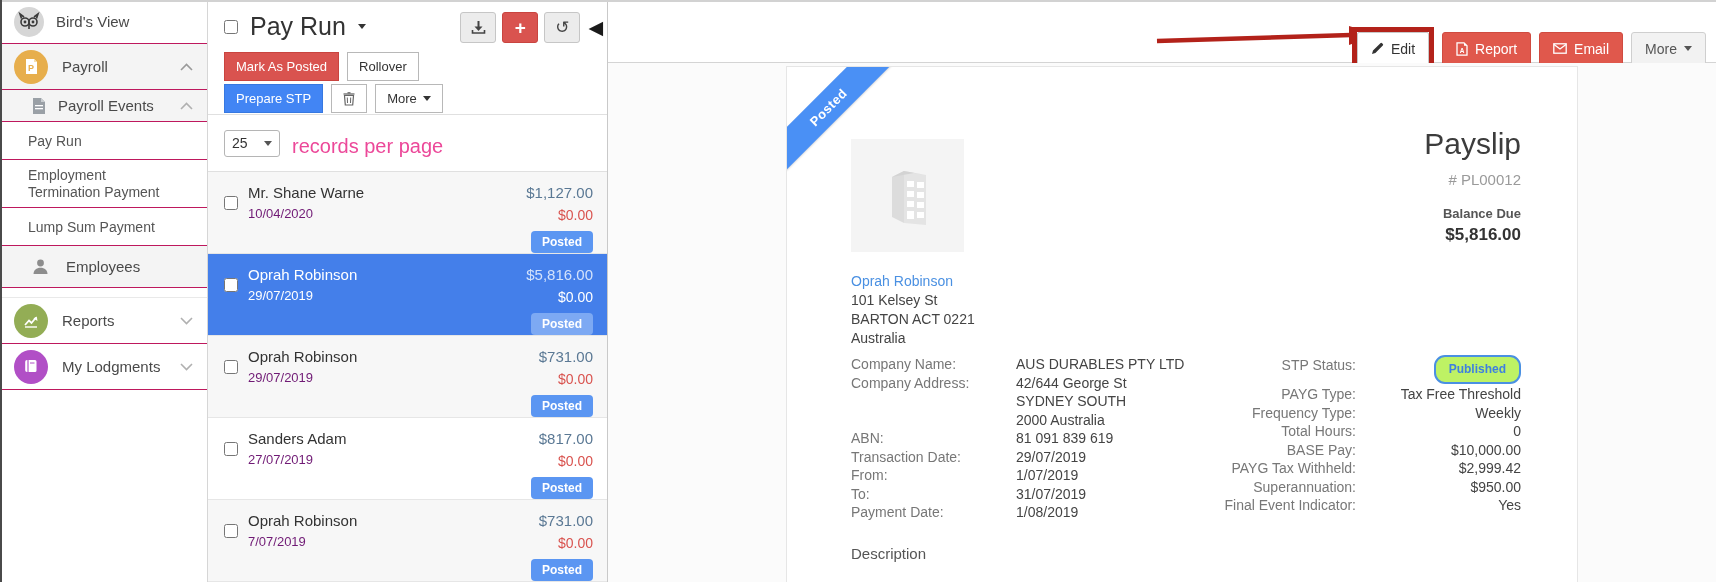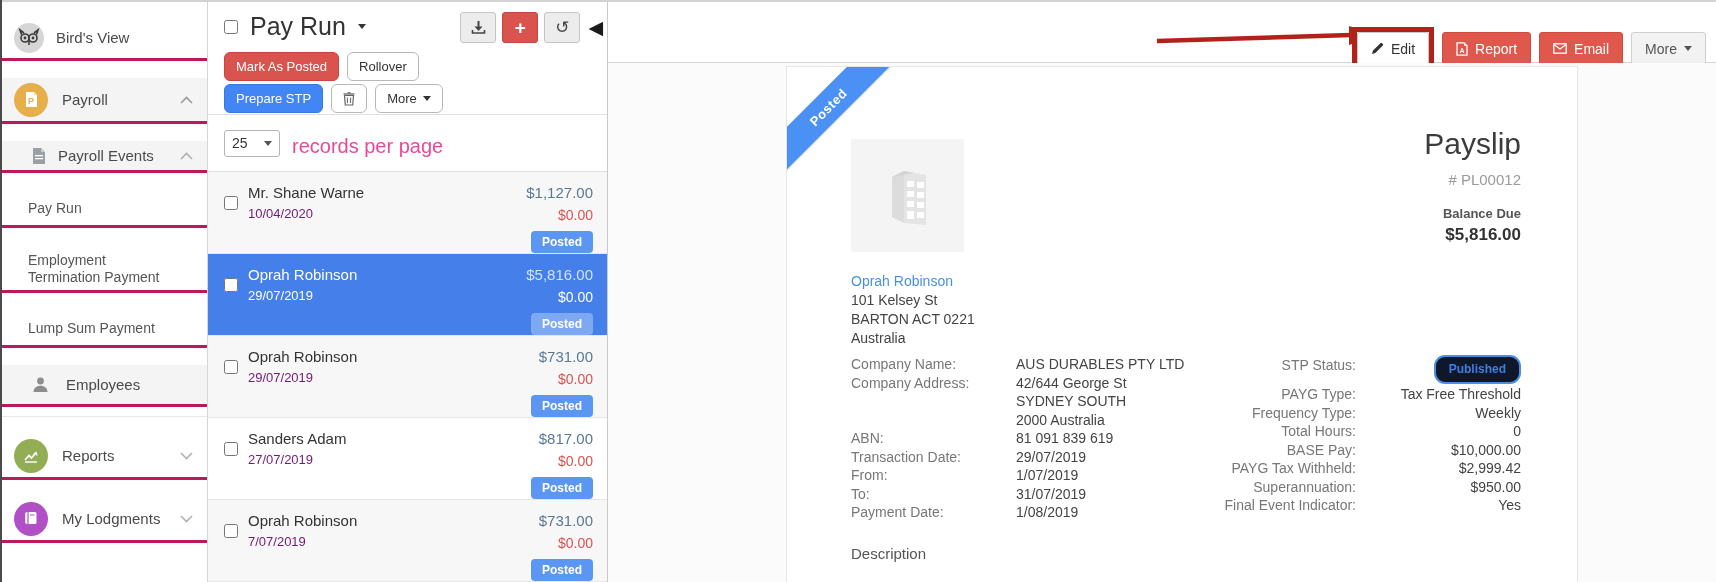--- a/index.html
+++ b/index.html
@@ -4,21 +4,21 @@
 <style>
   * { margin:0; padding:0; box-sizing:border-box; }
   html,body { width:1716px; height:582px; overflow:hidden; background:#fff;
               font-family:"Liberation Sans", sans-serif; }
   .app { position:relative; width:1716px; height:582px; overflow:hidden; }
   .app::before { content:""; position:absolute; left:0; top:0; width:100%; height:2px; background:#d2d2d2; z-index:50; }
   .app::after  { content:""; position:absolute; left:0; top:0; width:2px; height:100%; background:#4a4a4a; z-index:51; }
 
   
   .sidebar { position:absolute; left:0; top:0; width:208px; height:582px; background:#fff; border-right:1px solid #d6d6d6; }
-  .side-row { display:flex; align-items:center; border-bottom:3px solid #be185d; color:#4a4a4a; font-size:15px; cursor:pointer; background:#fff;margin-top:17px; }
+  .side-row { display:flex; align-items:center; border-bottom:1px solid #be185d; color:#4a4a4a; font-size:15px; cursor:pointer; background:#fff; }
   .side-row.group { background:#f4f4f4; }
   .brand { height:44px; padding-left:14px; gap:12px; }
   .avatar-circle { width:30px; height:30px; border-radius:50%; background:#d6d6d6; display:flex; align-items:center; justify-content:center; }
   .row-payroll { height:46px; padding-left:14px; gap:14px; }
   .icon-circle { width:34px; height:34px; border-radius:50%; display:flex; align-items:center; justify-content:center; flex:none; }
   .amber { background:#e7ae4c; } .green { background:#93ad55; } .purple { background:#b14fc6; }
   .row-events { height:32px; padding-left:32px; gap:12px; }
   .sub-item { height:38px; padding-left:28px; font-size:14px; color:#555; }
   .sub-item.tall { height:48px; line-height:17px; padding-top:7px; padding-right:30px; align-items:flex-start; }
   .row-emp { height:42px; padding-left:32px; gap:17px; }
@@ -31,21 +31,21 @@
   .lp-header { position:relative; height:115px; border-bottom:1px solid #e0e0e0; }
   .lp-title-row { position:absolute; left:16px; top:12px; display:flex; align-items:center; gap:12px; }
   .lp-title-row input { width:14px; height:14px; }
   .lp-title { font-size:25px; color:#333; }
   .hdr-btns { position:absolute; right:4px; top:12px; display:flex; align-items:center; gap:6px; }
   .sq-btn { width:36px; height:31px; border:1px solid #c6c6c6; border-radius:3px; background:#ececec; display:flex; align-items:center; justify-content:center; cursor:pointer; color:#444; font-size:17px; }
   .sq-btn.red { background:#d9534f; border-color:#c9443f; color:#fff; font-size:19px; font-weight:bold; }
   .collapse-glyph { font-size:19px; color:#1a1a1a; cursor:pointer; margin-left:2px; }
   .btn-row { position:absolute; left:16px; display:flex; gap:8px; }
   .btn-row.r1 { top:52px; } .btn-row.r2 { top:84px; }
-  .pill-btn { font-size:13px; border-radius:6px; padding:6px 11px; cursor:pointer; border:1px solid transparent; display:flex; align-items:center; gap:6px; }
+  .pill-btn { font-size:13px; border-radius:0; padding:6px 11px; cursor:pointer; border:1px solid transparent; display:flex; align-items:center; gap:6px; }
   .pill-btn.red { background:#d9534f; color:#fff; border-color:#c9443f; }
   .pill-btn.blue { background:#4285f4; color:#fff; border-color:#3778e0; }
   .pill-btn.plain { background:#fff; color:#333; border-color:#b8b8b8; }
   .tri-dn { width:0; height:0; border-left:4px solid transparent; border-right:4px solid transparent; border-top:5px solid #333; display:inline-block; }
   .records-bar { height:57px; border-bottom:1px solid #e0e0e0; display:flex; align-items:center; padding-left:16px; gap:12px; }
   .fake-select { width:56px; height:27px; border:1px solid #b5b5b5; border-radius:3px; display:flex; align-items:center; justify-content:space-between; padding:0 7px; font-size:14px; color:#333; cursor:pointer; background:#fff; }
   .fake-select .tri-dn { border-top-color:#555; }
   .records-label { font-size:20px; color:#ec4899;margin-top:6px; }
   .payrun-row { height:82px; border-bottom:1px solid #e6e6e6; display:flex; cursor:pointer; }
   .payrun-row.odd { background:#f7f7f7; }
@@ -85,21 +85,21 @@
   .ps-bd-value { font-size:17px; font-weight:bold; color:#333; margin-top:4px; }
   .addr-block { position:absolute; left:64px; top:205px; font-size:14px; color:#444; line-height:19px; }
   .addr-link { color:#4a90e2; cursor:pointer; }
   .details-left { position:absolute; left:64px; top:288px; width:380px; }
   .detail-row { display:flex; line-height:18.5px; font-size:14px; }
   .detail-row .lbl { width:165px; color:#777; flex:none; }
   .detail-row .val { color:#444; }
   .details-right { position:absolute; right:56px; top:288px; width:330px; }
   .details-right .detail-row .lbl { flex:1; width:auto; text-align:right; }
   .details-right .detail-row .val { width:165px; text-align:right; flex:none; }
-  .stp-badge { display:inline-block; border:2px solid #4a90e2; color:#3e7fe0; font-size:12px; font-weight:bold; border-radius:11px; padding:2px 13px 3px; background:#0f172a; }
+  .stp-badge { display:inline-block; border:2px solid #4a90e2; color:#3e7fe0; font-size:12px; font-weight:bold; border-radius:11px; padding:2px 13px 3px; background:#bef264; }
   .badge-row { line-height:20px; margin-bottom:1px; }
   .desc-label { position:absolute; left:64px; top:478px; font-size:15px; color:#555; }
   svg { display:block; }
 </style>
 </head>
 <body>
 
 <div class="app">
 
   <div class="sidebar">

